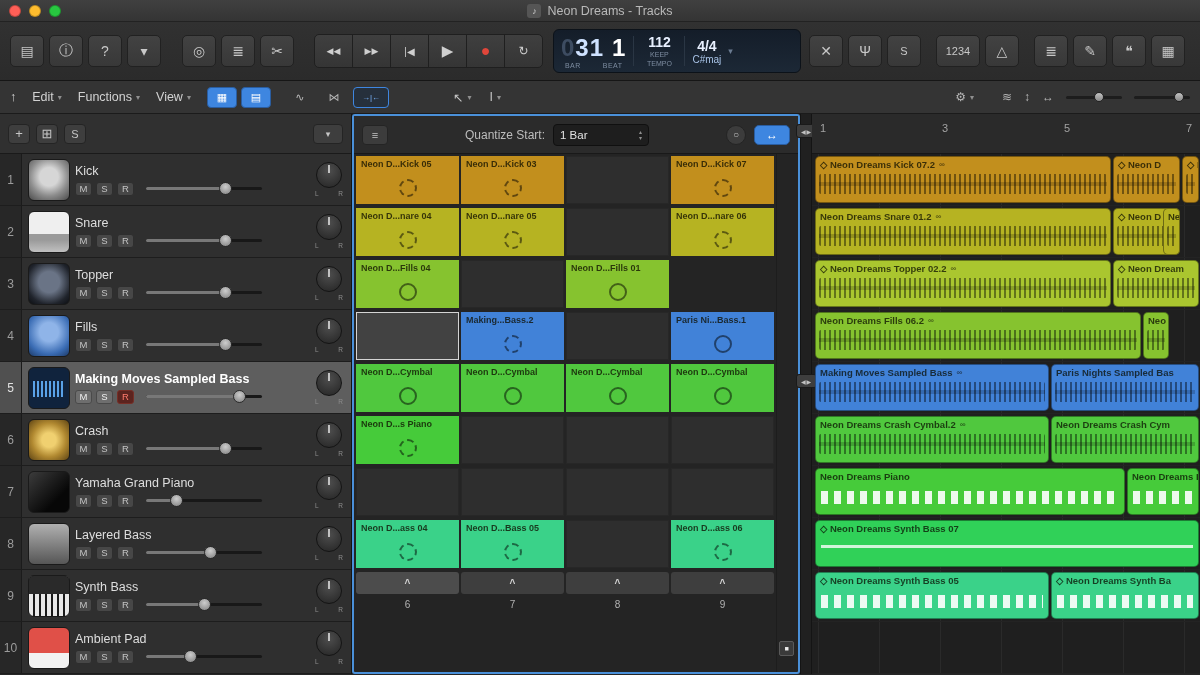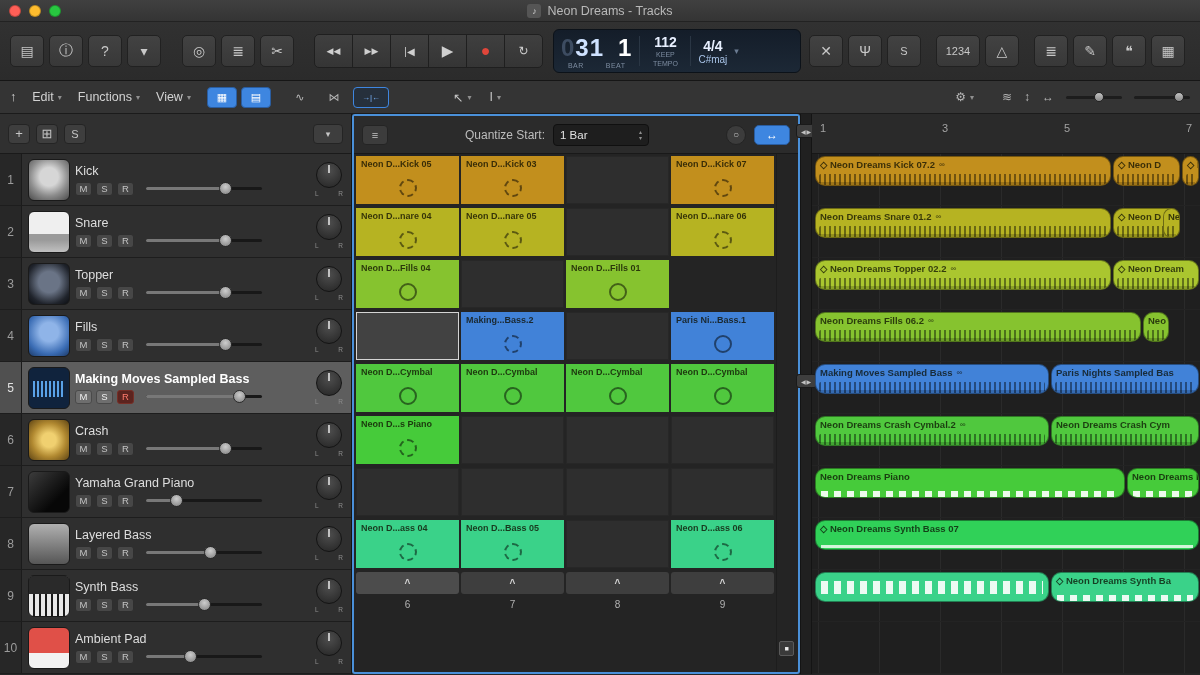--- a/index.html
+++ b/index.html
@@ -30,21 +30,21 @@
   .tp:first-child { border-radius:5px 0 0 5px; }
   .tp:last-child { border-radius:0 5px 5px 0; }
   .tp.rec { color:#e0463a; font-size:16px; }
   .tp.playbtn { font-size:15px; }
 
   
   .lcd { width:272px; height:44px; background:linear-gradient(#141d29,#1c2836); border:1px solid #0c1219;
     border-radius:6px; display:flex; align-items:stretch; color:#cfe2ff; margin-right:8px; }
   .lcd-col { display:flex; flex-direction:column; align-items:center; justify-content:center; padding:0 7px; }
   .lcd-sep { width:1px; background:#2a3644; margin:6px 0; }
-  .bignums { display:flex; align-items:flex-end; gap:14px; }
+  .bignums { display:flex; align-items:flex-end; gap:8px; }
   .bignum { font-size:24px; font-weight:bold; letter-spacing:1px; }
   .dim { color:#3d4c61; }
   .lcd-lbls { display:flex; gap:22px; font-size:7px; color:#7d8ca0; letter-spacing:.5px; }
   .lcd-mid { font-size:14px; font-weight:bold; color:#e8f0ff; }
   .lcd-sub { font-size:7px; color:#7d8ca0; text-align:center; width:36px; line-height:1.3; }
   .lcd-key { font-size:10px; color:#a9c4e8; }
   .lcd-chev { display:flex; align-items:center; color:#6b7c92; font-size:9px; padding-right:5px; }
   .rightcluster { margin-left:auto; display:flex; align-items:center; }
   .cb.wide { width:44px; }
 
@@ -156,21 +156,21 @@
     justify-content:center; }
 
   
   .tl { width:388px; display:flex; flex-direction:column; background:#1f1f1f; }
   .ruler { height:40px; background:#2a2a2a; border-bottom:1px solid #171717; position:relative; flex:none;
     color:#a2a2a2; font-size:11px; }
   .rmark { position:absolute; top:8px; }
   .tlbody { flex:1; position:relative;
     background-image:repeating-linear-gradient(90deg,#2a2a2a 0 1px,transparent 1px 61px); background-position:6px 0; }
   .tlrow { height:52px; border-bottom:1px solid #232323; position:relative; }
-  .rg { position:absolute; top:2px; height:30px; border-radius:10px; overflow:hidden;
+  .rg { position:absolute; top:2px; height:47px; border-radius:5px; overflow:hidden;
     border:1px solid rgba(0,0,0,.4); }
   .rh { display:flex; align-items:center; gap:4px; padding:2px 4px 1px; font-size:9.5px; font-weight:bold;
     color:rgba(10,12,0,.74); white-space:nowrap; overflow:hidden; }
   .rloop { font-size:8px; opacity:.75; }
   .wv { height:20px; margin:3px 3px 0; border-radius:2px;
     background:linear-gradient(transparent 0 42%, rgba(0,0,0,.18) 42% 58%, transparent 58%),
     repeating-linear-gradient(90deg, rgba(0,0,0,.42) 0 2px, transparent 2px 5px); }
   .mid { height:13px; margin:8px 5px 0;
     background:repeating-linear-gradient(90deg, rgba(255,255,255,.9) 0 7px, transparent 7px 13px); }
   .lin { height:3px; margin:10px 5px 0; background:rgba(255,255,255,.78); }
@@ -838,20 +838,23 @@
         <div class="tlrow">
           <div class="rg k8" style="left:3px;width:384px">
               <div class="rh">
                 <span>◇ Neon Dreams Synth Bass 07</span>
               </div>
               <div class="lin"></div>
             </div>
         </div>
         <div class="tlrow">
           <div class="rg k9" style="left:3px;width:234px">
+              <div class="rh">
+                <span>◇ Neon Dreams Synth Bass 05</span>
+              </div>
               <div class="mid"></div>
             </div>
           <div class="rg k9" style="left:239px;width:148px">
               <div class="rh">
                 <span>◇ Neon Dreams Synth Ba</span>
               </div>
               <div class="mid"></div>
             </div>
         </div>
         <div class="tlrow"></div>

